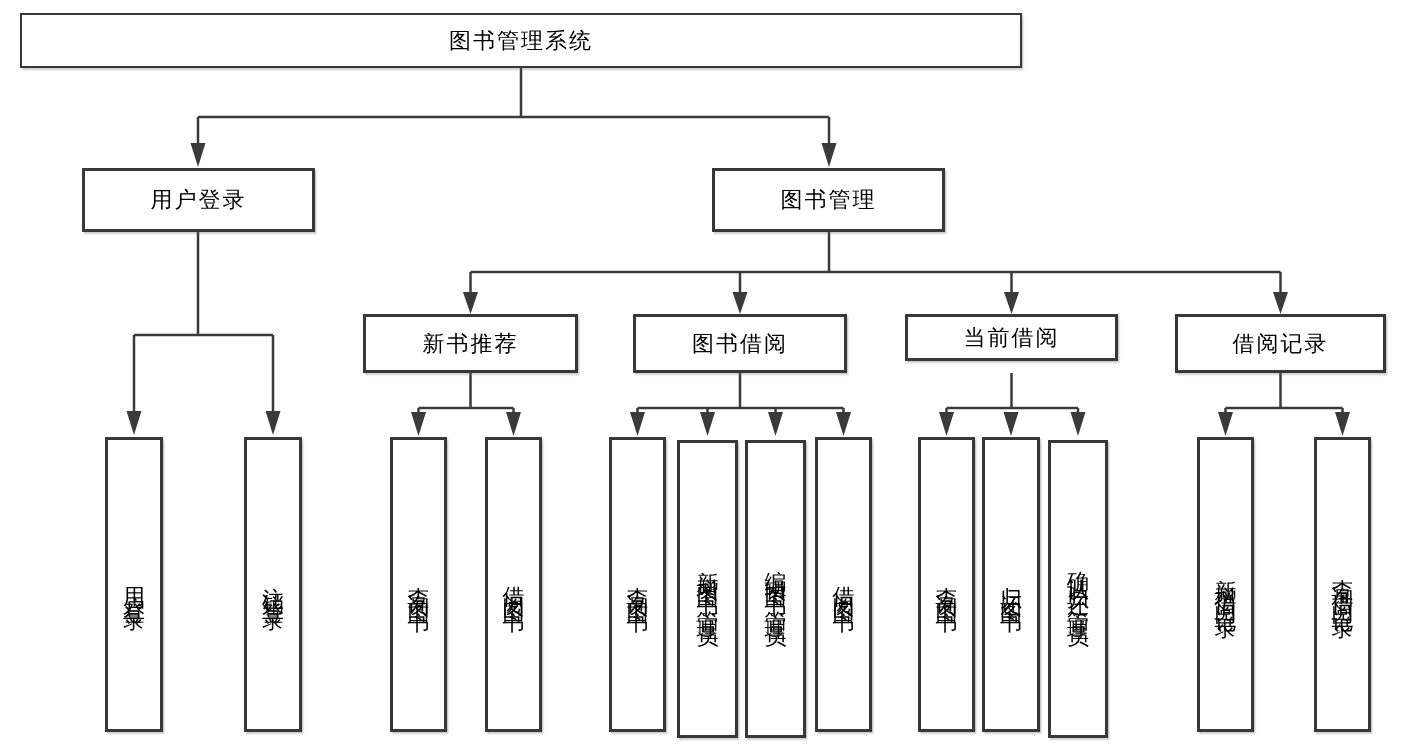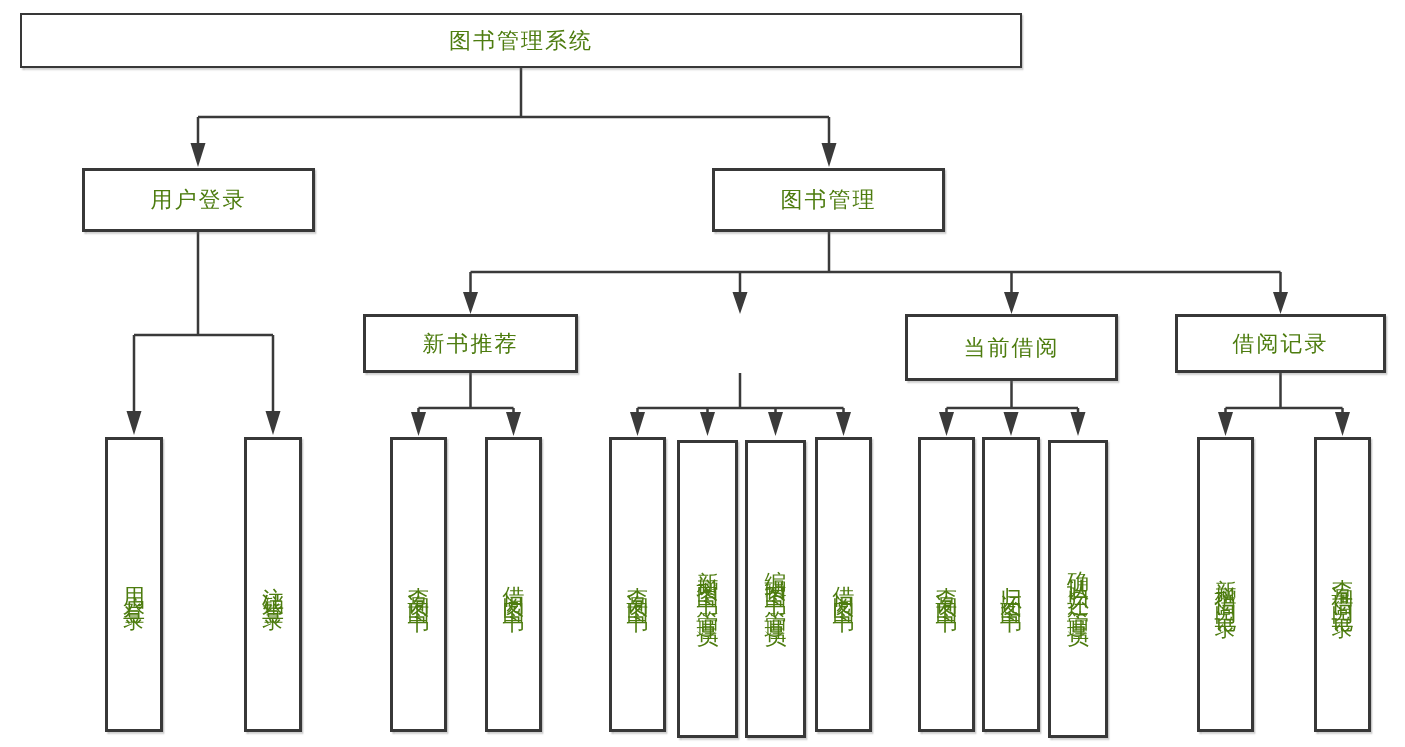--- a/index.html
+++ b/index.html
@@ -3,21 +3,21 @@
 <meta charset="utf-8">
 <style>
   html,body{margin:0;padding:0;background:#ffffff;}
   .stage{
     position:relative;width:1405px;height:747px;background:#ffffff;
     font-family:"Liberation Sans","DejaVu Sans",sans-serif;overflow:hidden;
   }
   .wires{position:absolute;left:0;top:0;z-index:0;}
   .box{
     position:absolute;background:#ffffff;border:3px solid #383838;box-sizing:border-box;
-    display:flex;align-items:center;justify-content:center;color:#4d7c0f;
+    display:flex;align-items:center;justify-content:center;color:#000000;
     box-shadow:1.5px 2px 1.5px rgba(110,110,110,.38);z-index:1;
   }
   .box.root{border-width:2.5px;}
   .box.h span{font-size:22px;letter-spacing:2px;white-space:nowrap;}
   .box.v span{
     writing-mode:vertical-rl;text-orientation:mixed;
     font-size:22px;letter-spacing:8px;line-height:1;
   }
   .watermark{
     position:absolute;right:4px;bottom:5px;z-index:3;
@@ -67,21 +67,24 @@
   <div class="box h" style="left:82px;top:168px;width:233px;height:64px">
     <span>用户登录</span>
   </div>
   <div class="box h" style="left:712px;top:168px;width:233px;height:64px">
     <span>图书管理</span>
   </div>
 
   <div class="box h" style="left:363px;top:314px;width:215px;height:59px">
     <span>新书推荐</span>
   </div>
-  <div class="box h" style="left:905px;top:314px;width:213px;height:67px">
+  <div class="box h" style="left:633px;top:314px;width:214px;height:59px">
+    <span>图书借阅</span>
+  </div>
+  <div class="box h" style="left:905px;top:314px;width:213px;height:47px">
     <span>当前借阅</span>
   </div>
   <div class="box h" style="left:1175px;top:314px;width:211px;height:59px">
     <span>借阅记录</span>
   </div>
 
   <div class="box v" style="left:105px;top:437px;width:58px;height:295px">
     <span>用户登录</span>
   </div>
   <div class="box v" style="left:244px;top:437px;width:58px;height:295px">

